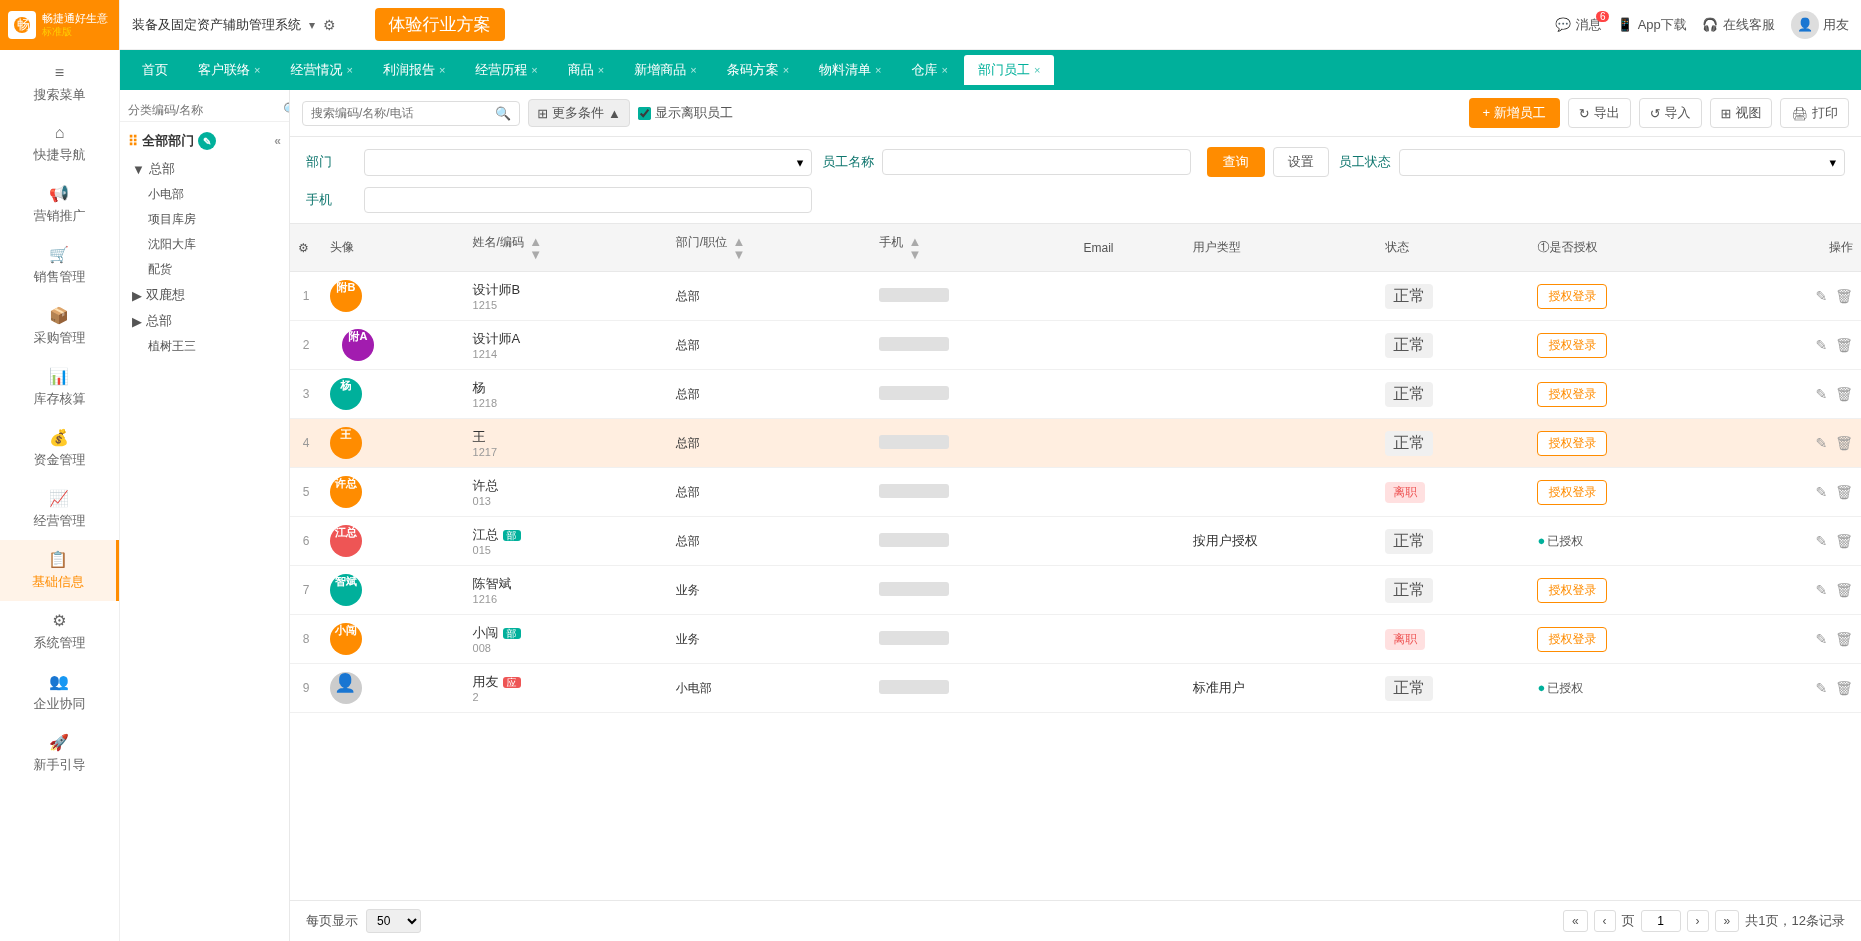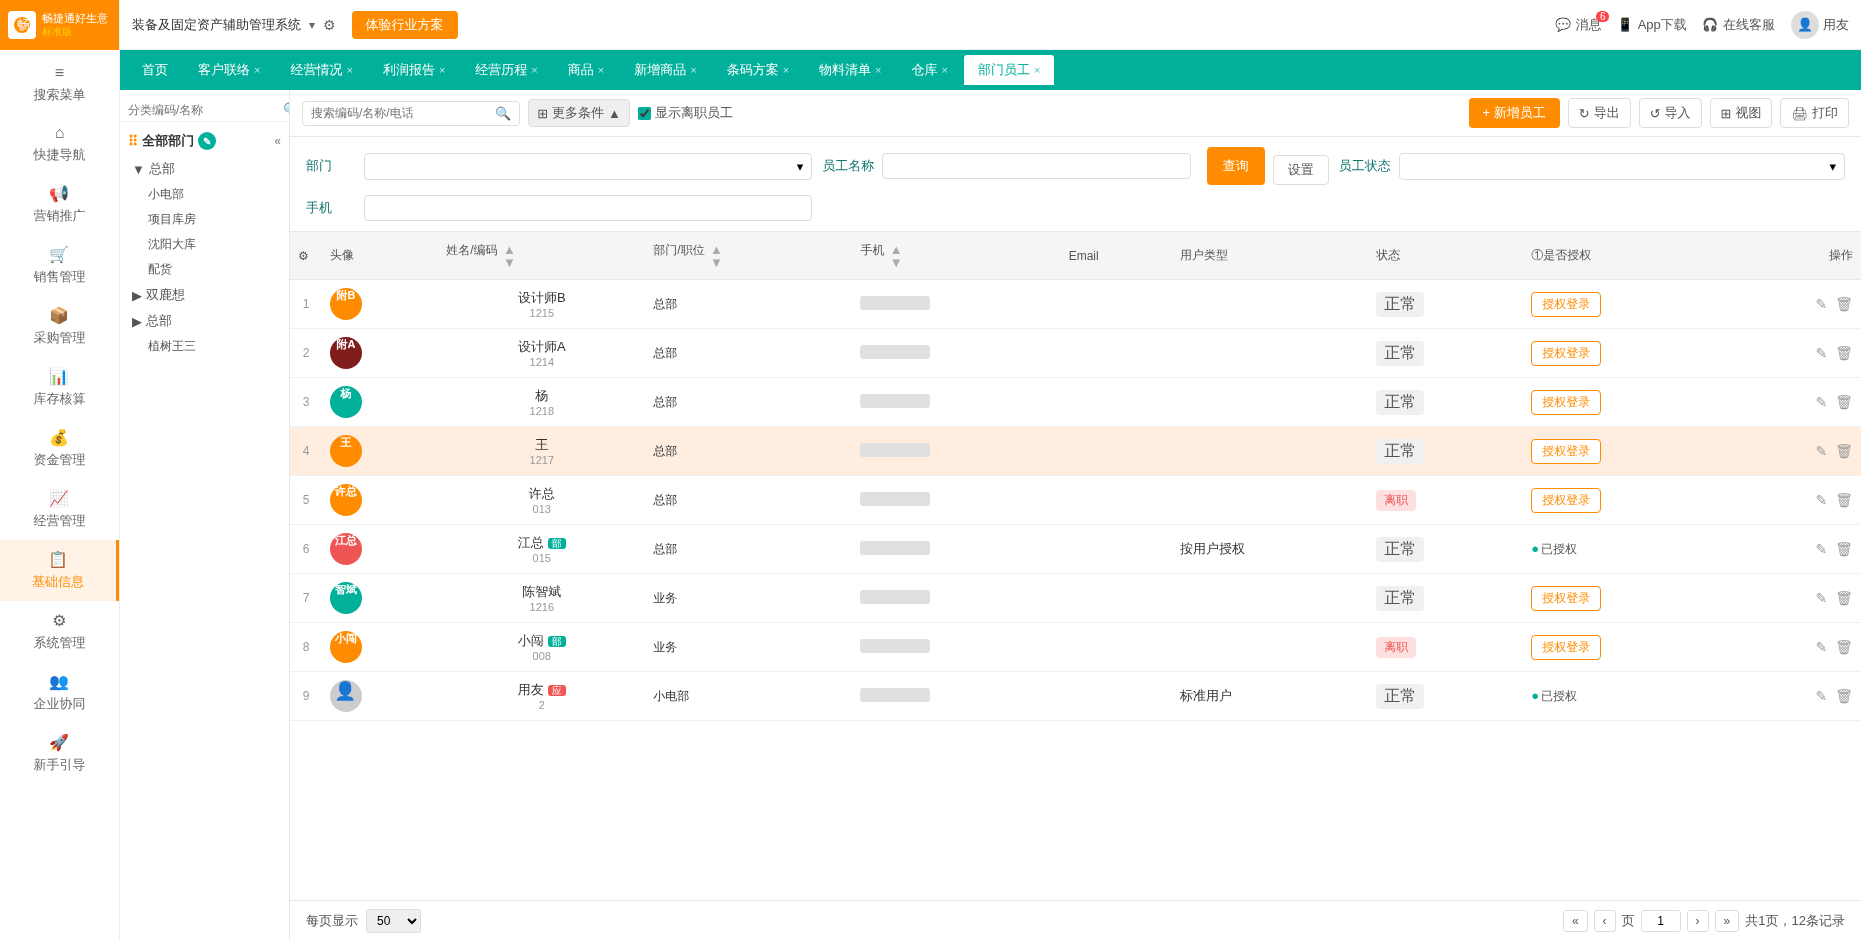--- a/index.html
+++ b/index.html
@@ -16,21 +16,21 @@
     .sidebar-item-icon { font-size: 16px; }
 
     
     .main { flex: 1; display: flex; flex-direction: column; overflow: hidden; }
 
     
     .topbar { background: #fff; height: 50px; display: flex; align-items: center; padding: 0 12px; border-bottom: 1px solid #eee; gap: 8px; }
     .topbar-title { font-size: 13px; color: #333; flex-shrink: 0; }
     .topbar-dropdown { color: #666; font-size: 12px; cursor: pointer; }
     .topbar-gear { color: #666; font-size: 14px; cursor: pointer; margin-right: 8px; }
-    .topbar-trial-btn { background: #ff8c00; color: #fff; border: none; border-radius: 4px; padding: 5px 14px; font-size: 13px; cursor: pointer; white-space: nowrap; }
+    .topbar-trial-btn { background: #ff8c00; color: #fff; border: none; border-radius: 4px; padding: 5px 14px; font-size: 17px; cursor: pointer; white-space: nowrap; margin-left: 23px; }
     .topbar-right { margin-left: auto; display: flex; align-items: center; gap: 16px; }
     .topbar-right-item { display: flex; align-items: center; gap: 4px; color: #555; font-size: 12px; cursor: pointer; position: relative; }
     .badge { position: absolute; top: -5px; right: -8px; background: #f44; color: #fff; border-radius: 8px; padding: 0 4px; font-size: 10px; }
     .topbar-avatar { width: 28px; height: 28px; background: #ddd; border-radius: 50%; display: flex; align-items: center; justify-content: center; font-size: 12px; color: #fff; }
 
     
     .nav-tabs { background: #00b09b; display: flex; align-items: center; height: 40px; overflow-x: auto; padding: 12px 8px; gap: 2px; }
     .nav-tab { color: #fff; padding: 6px 14px; cursor: pointer; white-space: nowrap; font-size: 13px; border-radius: 3px 3px 0 0; display: flex; align-items: center; gap: 4px; }
     .nav-tab.active { background: #fff; color: #00b09b; }
     .nav-tab .close-x { font-size: 11px; color: inherit; opacity: 0.7; }
@@ -66,40 +66,40 @@
     .btn-view { border: 1px solid #ddd; background: #fff; color: #555; border-radius: 4px; padding: 5px 10px; cursor: pointer; font-size: 12px; display: flex; align-items: center; gap: 4px; }
 
     
     .filter-form { background: #fff; padding: 10px 16px; border-bottom: 1px solid #e8e8e8; display: grid; grid-template-columns: 1fr 1fr 1fr; gap: 10px; align-items: center; }
     .filter-row { display: flex; align-items: center; gap: 8px; }
     .filter-label { color: #0f766e; font-size: 13px; white-space: nowrap; min-width: 50px; }
     .filter-select { border: 1px solid #ddd; border-radius: 4px; padding: 5px 8px; font-size: 12px; display: flex; align-items: center; justify-content: space-between; flex: 1; cursor: pointer; }
     .filter-input { border: 1px solid #ddd; border-radius: 4px; padding: 5px 8px; font-size: 12px; flex: 1; outline: none; }
     .filter-actions { display: flex; gap: 8px; justify-content: flex-end; }
     .btn-query { background: #ff8c00; color: #fff; border: none; border-radius: 4px; padding: 6px 16px; cursor: pointer; font-size: 13px; }
-    .btn-setting { border: 1px solid #ddd; background: #fff; color: #555; border-radius: 4px; padding: 5px 14px; cursor: pointer; font-size: 13px; margin-top: 8px; }
+    .btn-setting { border: 1px solid #ddd; background: #fff; color: #555; border-radius: 4px; padding: 5px 14px; cursor: pointer; font-size: 13px; }
 
     
     .table-wrap { flex: 1; overflow: auto; background: #fff; }
     table { width: 100%; border-collapse: collapse; }
     thead tr { background: #f5f5f5; }
     thead th { padding: 10px 8px; text-align: left; color: #555; font-size: 12px; font-weight: normal; border-bottom: 1px solid #e8e8e8; white-space: nowrap; }
     tbody tr { border-bottom: 1px solid #f0f0f0; }
     tbody tr.highlighted { background: #ffeee0; }
     tbody td { padding: 8px 8px; color: #333; font-size: 12px; vertical-align: middle; }
     .avatar-circle { width: 32px; height: 32px; border-radius: 50%; display: flex; justify-content: center; color: #fff; font-size: 13px; font-weight: bold; }
     .status-normal { background: #f0f0f0; color: #555; border-radius: 4px; padding: 2px 8px; font-size: 16px; display: inline-block; }
     .status-leave { background: #ffe0e0; color: #e55; border-radius: 4px; padding: 2px 8px; font-size: 12px; display: inline-block; }
     .btn-auth { border: 1px solid #ff8c00; color: #ff8c00; background: #fff; border-radius: 4px; padding: 3px 10px; font-size: 12px; cursor: pointer; white-space: nowrap; }
     .authorized { color: #555; font-size: 12px; }
     .authorized-dot { color: #00b09b; margin-right: 2px; }
     .op-icons { display: flex; gap: 8px; align-items: center; justify-content: flex-end; }
     .op-icon { cursor: pointer; color: #999; font-size: 14px; }
     .phone-blur { background: #e0e0e0; width: 70px; height: 14px; border-radius: 3px; display: inline-block; }
-    .name-code { display: flex; flex-direction: column; align-items: center; }
+    .name-code { display: flex; flex-direction: column; }
     .name-code .name { font-size: 13px; color: #333; }
     .name-code .code { font-size: 11px; color: #999; }
     .dept-badge { background: #00b09b; color: #fff; border-radius: 3px; padding: 0 4px; font-size: 10px; margin-left: 4px; }
 
     
     .pagination { background: #fff; border-top: 1px solid #e8e8e8; padding: 8px 16px; display: flex; align-items: center; gap: 8px; font-size: 12px; color: #555; }
     .pagination-left { display: flex; align-items: center; gap: 8px; }
     .pagination-right { margin-left: auto; display: flex; align-items: center; gap: 6px; }
     .page-btn { border: 1px solid #ddd; background: #fff; border-radius: 3px; padding: 3px 8px; cursor: pointer; color: #555; font-size: 12px; }
     .page-input { border: 1px solid #ddd; border-radius: 3px; padding: 3px 6px; width: 40px; text-align: center; outline: none; font-size: 12px; }
@@ -413,21 +413,21 @@
     <td>
       <div class="op-icons">
         <span class="op-icon">✎</span>
         <span class="op-icon">🗑</span>
       </div>
     </td>
   </tr>
               <tr>
     <td style="text-align:center;color:#999;">2</td>
     <td>
-      <div class="avatar-circle" style="background:#7f1d1d;">
+      <div class="avatar-circle" style="background:#a21caf;margin-left:12px;">
         <span style="font-size:11px;">附A</span>
       </div>
     </td>
     <td>
       <div class="name-code">
         <span class="name">设计师A</span>
         <span class="code">1214</span>
       </div>
     </td>
     <td>总部</td>

